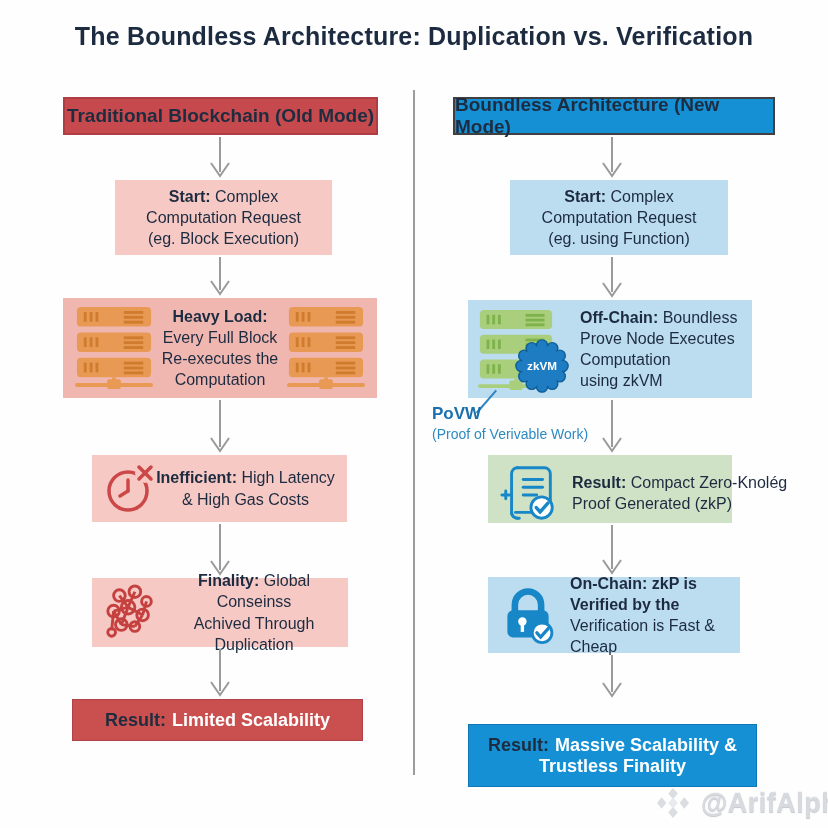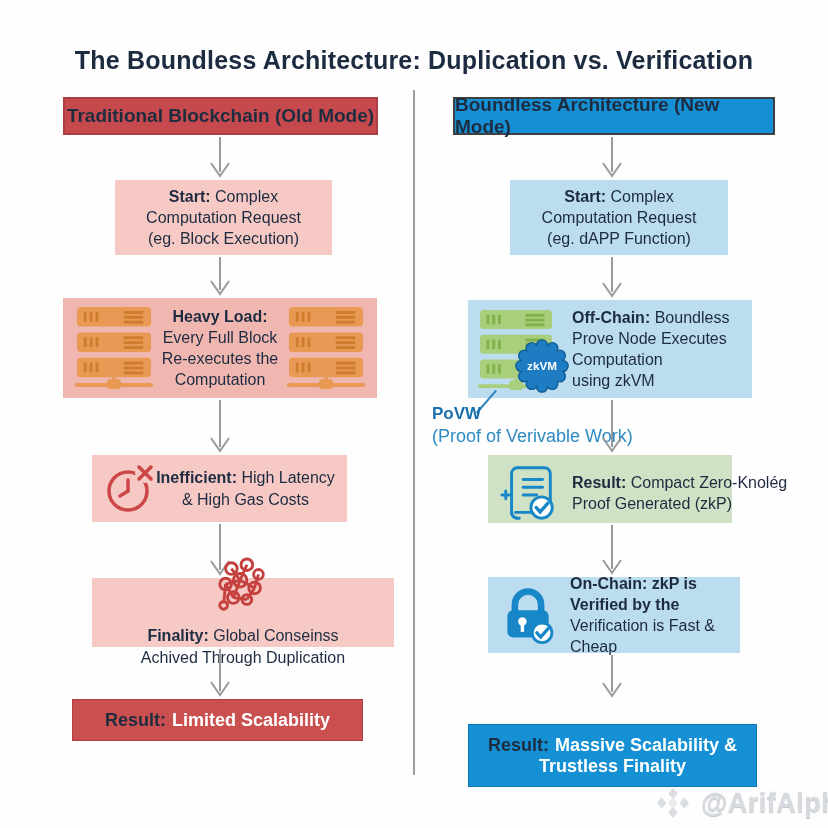--- a/index.html
+++ b/index.html
@@ -7,21 +7,21 @@
     --red_header:#c5494d; --red_box:#f6c9c4; --red_box_deep:#f0b7b1; --red_result:#c9504e;
     --blue_header:#1590d4; --blue_box:#bcdcf0; --green_box:#cfe2c5;
     --orange_icon:#e89a55; --green_icon:#a9cf7d; --blue_icon:#1787c8; --red_icon:#cc4747;
     --povw_blue:#1a6fae;
   }
   html,body{margin:0;padding:0;}
   body{background:#ffffff;font-family:"Liberation Sans","DejaVu Sans",sans-serif;color:var(--navy);}
   #canvas{position:relative;width:828px;height:828px;background:#fefefe;overflow:hidden;}
 
   .title{position:absolute;left:0;top:22px;width:828px;text-align:center;
-         font-size:25px;font-weight:bold;letter-spacing:.2px;color:var(--navy);margin-top:24px;}
+         font-size:25px;font-weight:bold;letter-spacing:.2px;color:var(--navy);}
 
   .divider{position:absolute;left:413px;top:90px;width:2px;height:685px;background:#9c9c9c;}
 
   .hdr{position:absolute;display:flex;align-items:center;justify-content:center;
        font-weight:bold;font-size:19px;color:#1e2c40;box-sizing:border-box;}
   .hdr.red{background:var(--red_header);border:2px solid #ae3e44;}
   .hdr.blue{background:var(--blue_header);border:2px solid #404040;}
 
   .box{position:absolute;display:flex;align-items:center;justify-content:center;
        box-sizing:border-box;font-size:16px;line-height:1.32;}
@@ -40,21 +40,21 @@
   .resultbar.blue{background:var(--blue_header);border:1px solid #0f77b5;}
   .resultbar .lead{color:#1e2c40;margin-right:6px;}
   .resultbar .white{color:#ffffff;}
 
   .arrow{position:absolute;stroke:var(--arrow);stroke-width:2;fill:none;}
 
   .iconwrap{flex:0 0 auto;}
 
   .povw{position:absolute;left:432px;top:404px;}
   .povw .t{font-size:17px;font-weight:bold;color:var(--povw_blue);}
-  .povw .s{font-size:18px;color:#2e8ac2;margin-top:2px;}
+  .povw .s{font-size:14px;color:#2e8ac2;margin-top:2px;}
   .callout{position:absolute;left:497px;top:391px;width:30px;height:0;
            border-top:2px solid #2e86c3;transform:rotate(131deg);transform-origin:0 0;}
 
   .zkbadge{position:absolute;left:46px;top:38px;width:56px;height:56px;}
   .zkbadge text{font-weight:bold;fill:#fff;}
 
   .offchain-text{text-align:left;}
 
   .watermark{position:absolute;left:652px;top:786px;display:flex;align-items:center;gap:7px;
              color:#d7dade;font-size:27px;font-weight:bold;letter-spacing:.5px;
@@ -171,21 +171,21 @@
     </svg>
     <div class="pre center"><span class="lead">Inefficient:</span> <span>High Latency
 &amp; High Gas Costs</span></div>
   </div>
 
   <svg class="arrow" style="left:208px;top:524px;" width="24" height="52" viewBox="0 0 24 52">
     <line x1="12" y1="0" x2="12" y2="46"></line>
       <polyline points="3,37 12,50 21,37"></polyline>
     </svg>
 
-  <div class="box pinkL" style="left:92px;top:578px;width:302px;height:69px;padding:0 10px;gap:10px;flex-direction:column;">
+  <div class="box pinkL" style="left:92px;top:578px;width:256px;height:69px;padding:0 10px;gap:10px;">
     <svg class="iconwrap" width="58" height="58" viewBox="0 0 60 60">
       <g stroke="#c5413f" stroke-width="3" fill="none">
         <line x1="18" y1="12" x2="27" y2="24"></line>
           <line x1="34" y1="8" x2="27" y2="24"></line>
         <line x1="46" y1="18" x2="42" y2="32"></line>
           <line x1="27" y1="24" x2="42" y2="32"></line>
         <line x1="12" y1="28" x2="27" y2="24"></line>
           <line x1="12" y1="28" x2="20" y2="42"></line>
         <line x1="27" y1="24" x2="20" y2="42"></line>
           <line x1="20" y1="42" x2="34" y2="44"></line>
@@ -218,21 +218,21 @@
 
   <div class="hdr blue" style="left:453px;top:97px;width:322px;height:38px;">Boundless Architecture (New Mode)</div>
 
   <svg class="arrow" style="left:600px;top:137px;" width="24" height="41" viewBox="0 0 24 41">
     <line x1="12" y1="0" x2="12" y2="35"></line>
       <polyline points="3,26 12,39 21,26"></polyline>
     </svg>
 
   <div class="box blueL center" style="left:510px;top:180px;width:218px;height:75px;padding:0 8px;">
     <div class="pre"><span class="lead">Start:</span> <span>Complex Computation Request
-(eg. dAPP Function)</span></div>
+(eg. using Function)</span></div>
   </div>
 
   <svg class="arrow" style="left:600px;top:257px;" width="24" height="41" viewBox="0 0 24 41">
     <line x1="12" y1="0" x2="12" y2="35"></line>
       <polyline points="3,26 12,39 21,26"></polyline>
     </svg>
 
   <div class="box blueL" style="left:468px;top:300px;width:284px;height:98px;padding:0;justify-content:flex-start;">
     <div style="position:relative;width:104px;height:98px;flex:0 0 auto;">
       <svg style="position:absolute;left:10px;top:9px;" width="76" height="82" viewBox="0 0 80 84">
@@ -277,21 +277,21 @@
             <circle cx="19" cy="49" r="6"></circle>
           <circle cx="11" cy="41" r="6"></circle>
             <circle cx="8" cy="30" r="6"></circle>
             <circle cx="11" cy="19" r="6"></circle>
             <circle cx="19" cy="11" r="6"></circle>
         </g>
         <circle cx="30" cy="30" r="22" fill="#1e7dc2"></circle>
         <text x="30" y="34.5" text-anchor="middle" font-size="12.5">zkVM</text>
       </svg>
     </div>
-    <div class="offchain-text" style="margin-left:0;">
+    <div class="offchain-text" style="margin-left:8px;">
       <div class="pre"><span class="lead">Off-Chain:</span> <span>Boundless
 Prove Node Executes
 Computation
 using zkVM</span></div>
     </div>
   </div>
 
   <div class="callout"></div>
   <div class="povw">
     <div class="t">PoVW</div>

